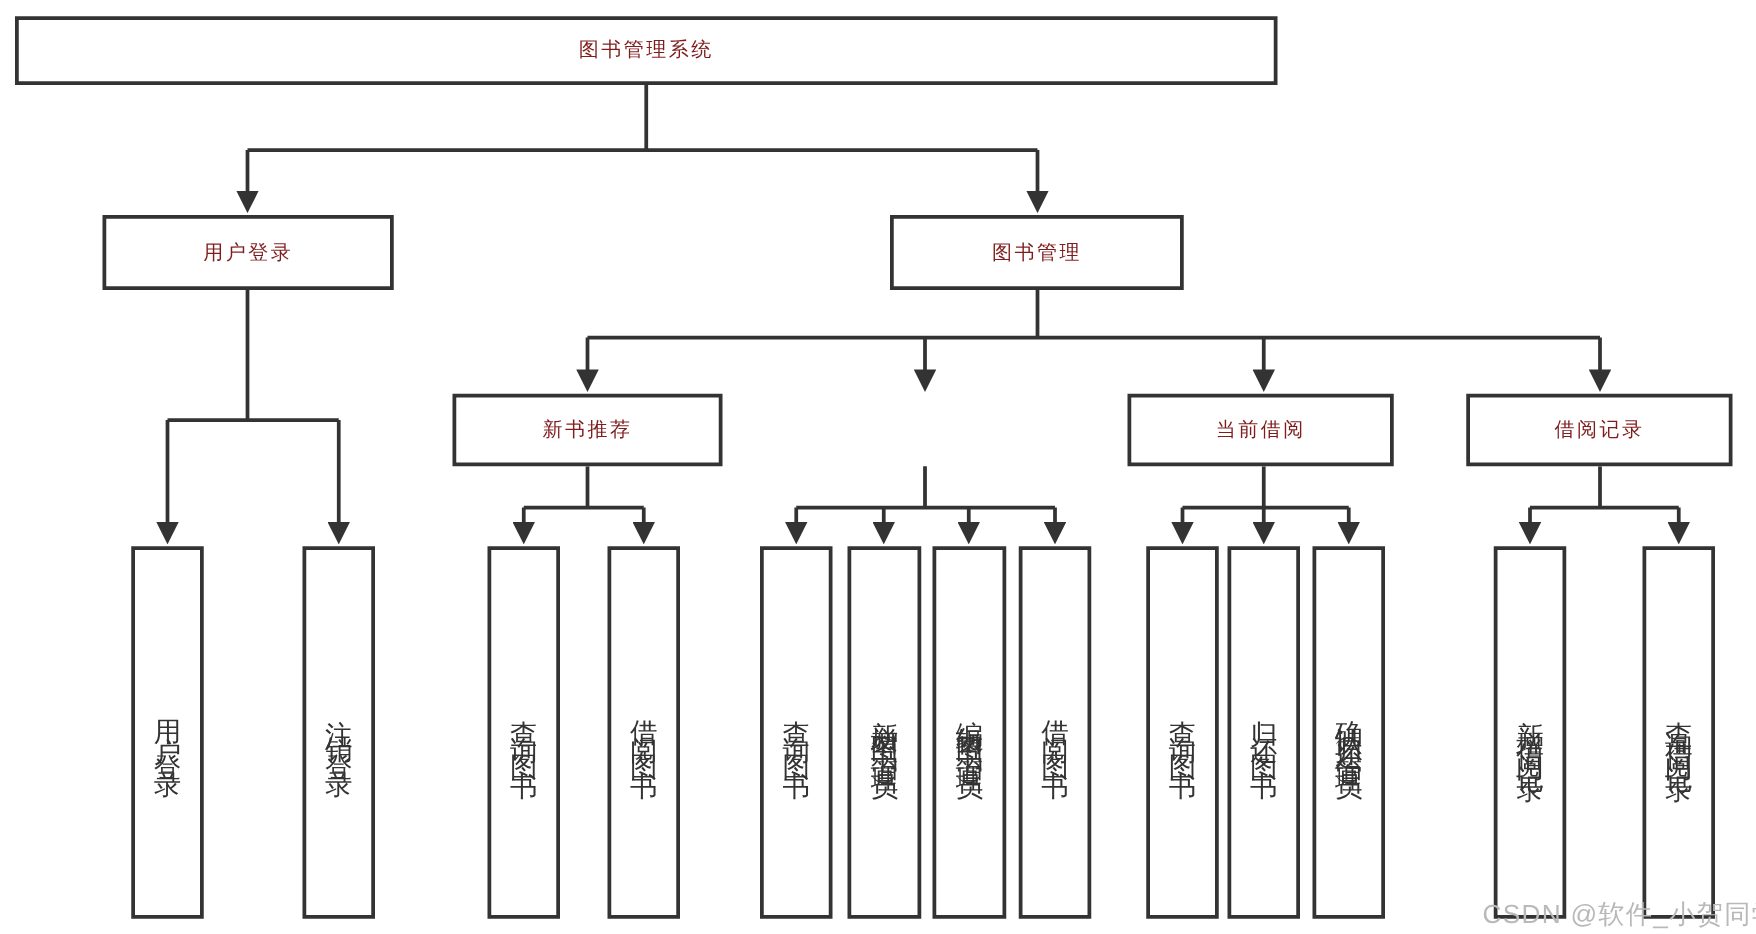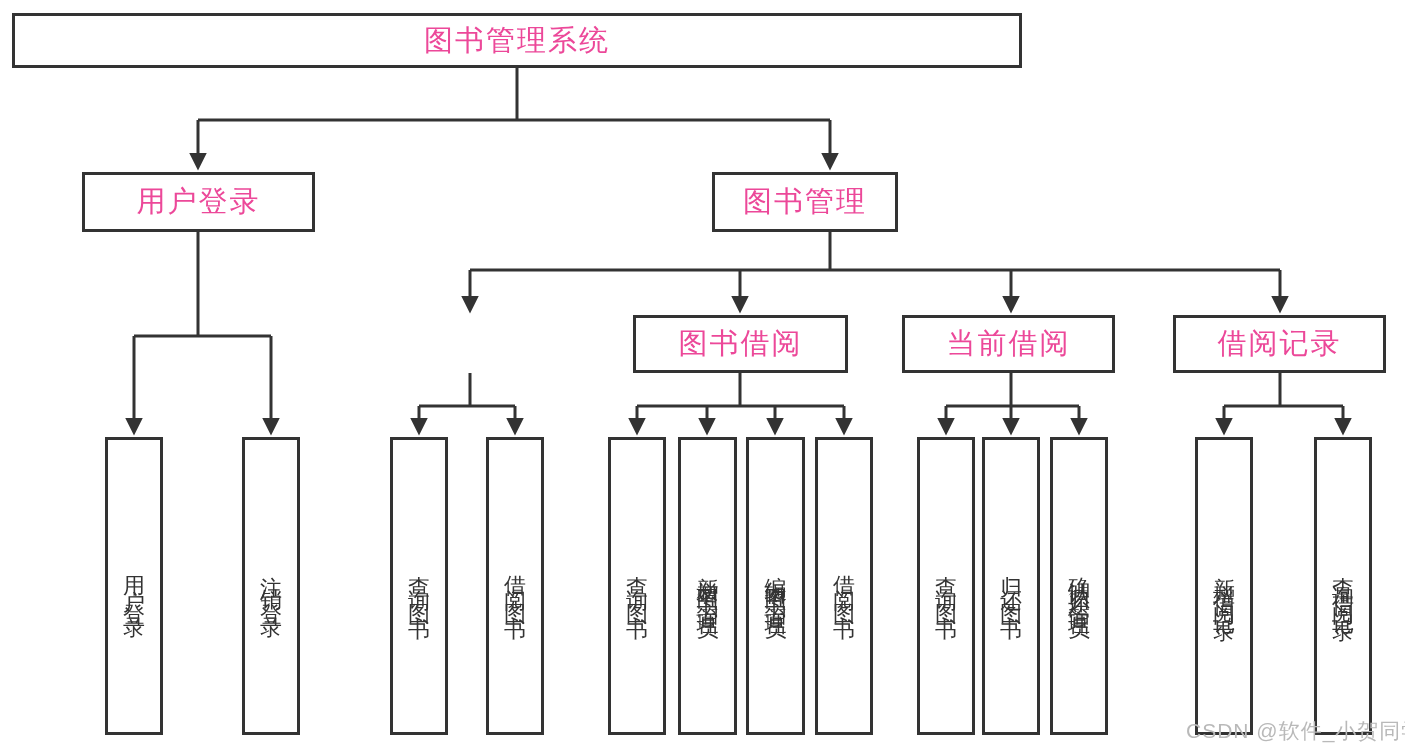--- a/index.html
+++ b/index.html
@@ -20,23 +20,23 @@
     position: absolute;
     box-sizing: border-box;
     border: 3px solid #333333;
     background: #ffffff;
     display: flex;
     align-items: center;
     justify-content: center;
     color: #333333;
   }
   .hbox span {
-    font-size: 29px;
+    font-size: 16px;
     letter-spacing: 2px;
-    color: #ec4899;
+    color: #7f1d1d;
     white-space: nowrap;
   }
   .vbox .vtext {
     writing-mode: vertical-lr;
     text-orientation: mixed;
     font-size: 22px;
     letter-spacing: 14px;
     color: #333333;
     line-height: 1;
   }
@@ -101,26 +101,26 @@
     </g>
   </svg>
 
   <div class="node hbox" style="left:12px;top:13px;width:1010px;height:55px">
     <span>图书管理系统</span>
   </div>
 
   <div class="node hbox" style="left:82px;top:172px;width:233px;height:60px">
     <span>用户登录</span>
   </div>
-  <div class="node hbox" style="left:712px;top:172px;width:186px;height:60px">
+  <div class="node hbox" style="left:712px;top:172px;width:235px;height:60px">
     <span>图书管理</span>
   </div>
 
-  <div class="node hbox" style="left:633px;top:315px;width:215px;height:58px">
-    <span>图书借阅</span>
+  <div class="node hbox" style="left:362px;top:315px;width:216px;height:58px">
+    <span>新书推荐</span>
   </div>
   <div class="node hbox" style="left:902px;top:315px;width:213px;height:58px">
     <span>当前借阅</span>
   </div>
   <div class="node hbox" style="left:1173px;top:315px;width:213px;height:58px">
     <span>借阅记录</span>
   </div>
 
   <div class="node vbox" style="left:105px;top:437px;width:58px;height:298px">
     <span class="vtext">用户登录</span>

